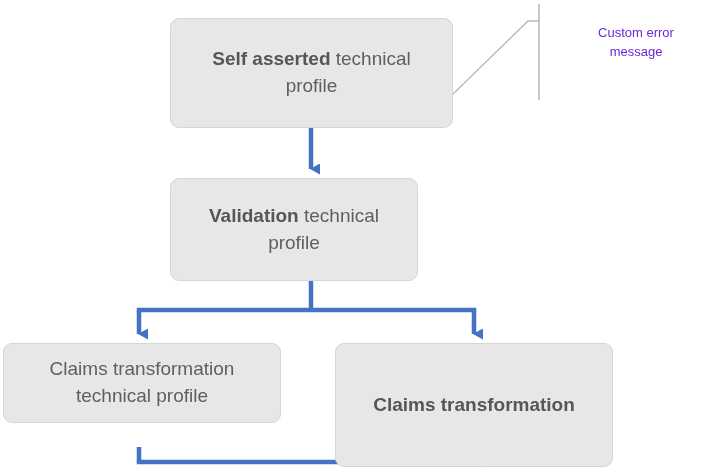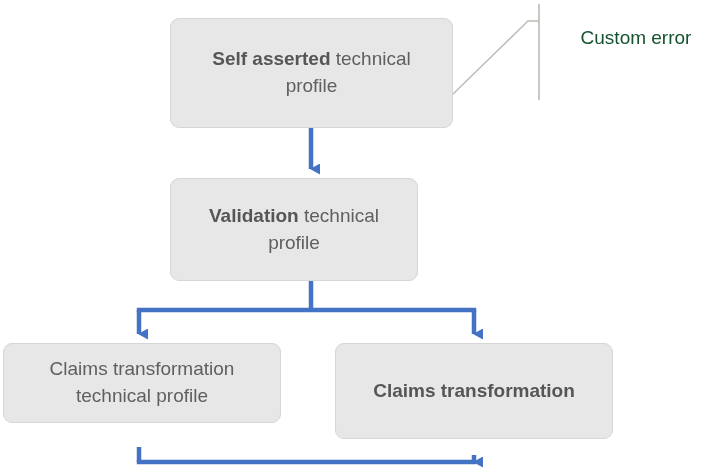--- a/index.html
+++ b/index.html
@@ -68,30 +68,30 @@
   #node-claims-transform-tp {
     left: 3px;
     top: 343px;
     width: 278px;
     height: 80px;
   }
   #node-claims-transform {
     left: 335px;
     top: 343px;
     width: 278px;
-    height: 96px;
+    height: 124px;
   }
   .annotation-label {
     position: absolute;
     left: 556px;
     top: 24px;
     width: 160px;
     text-align: center;
-    color: #14532d;
-    font-size: 19px;
+    color: #6d28d9;
+    font-size: 13px;
     line-height: 1.45;
     font-weight: normal;
   }
 </style>
 </head>
 <body>
 
 <div id="diagram-canvas">
 
   <svg class="connector-layer" viewBox="0 0 727 470" width="727" height="470" xmlns="http://www.w3.org/2000/svg">
@@ -142,15 +142,16 @@
   <div class="node-box" id="node-claims-transform-tp">
     <span class="node-text"><span class="txt-reg">Claims transformation technical profile</span></span>
   </div>
 
   <div class="node-box" id="node-claims-transform">
     <span class="node-text"><span class="txt-bold">Claims transformation</span></span>
   </div>
 
   <div class="annotation-label">
     <div>Custom error</div>
+    <div>message</div>
   </div>
 
 </div>
 
 </body></html>

